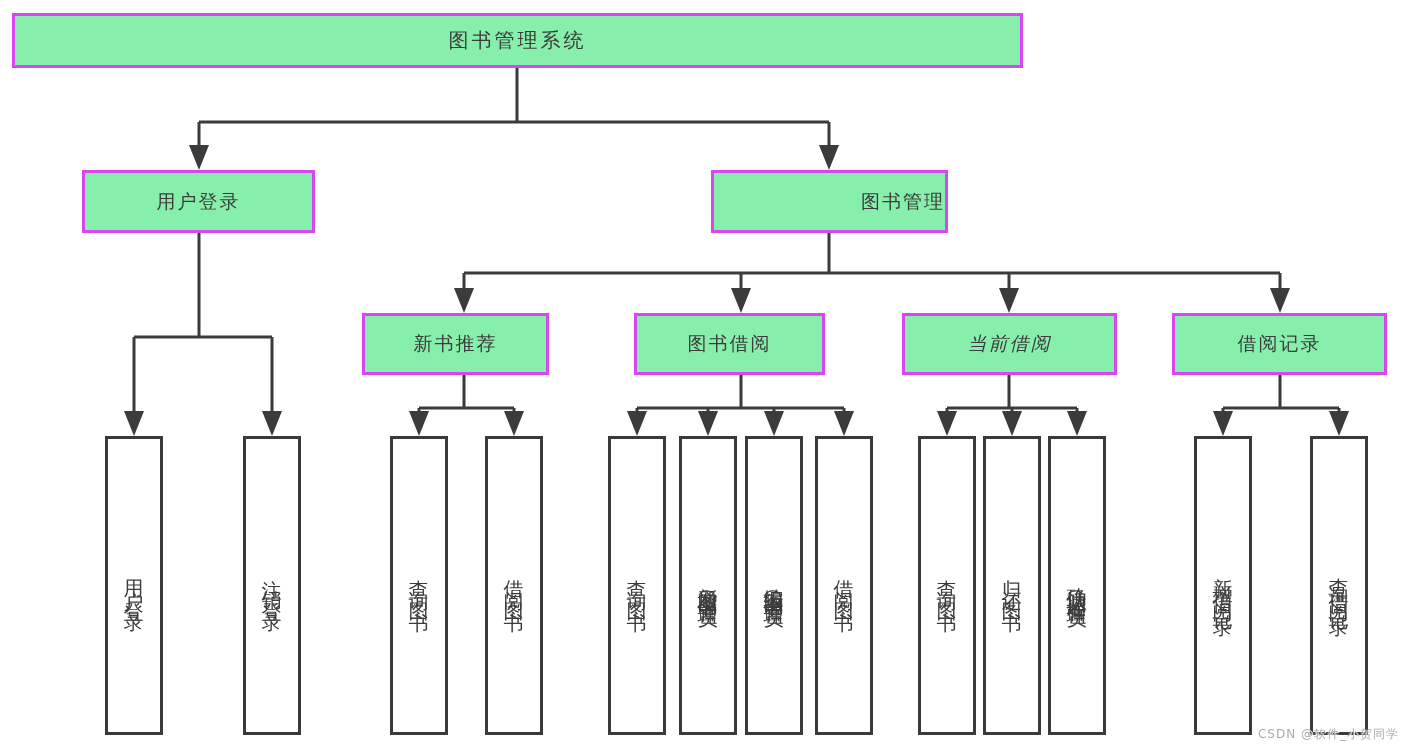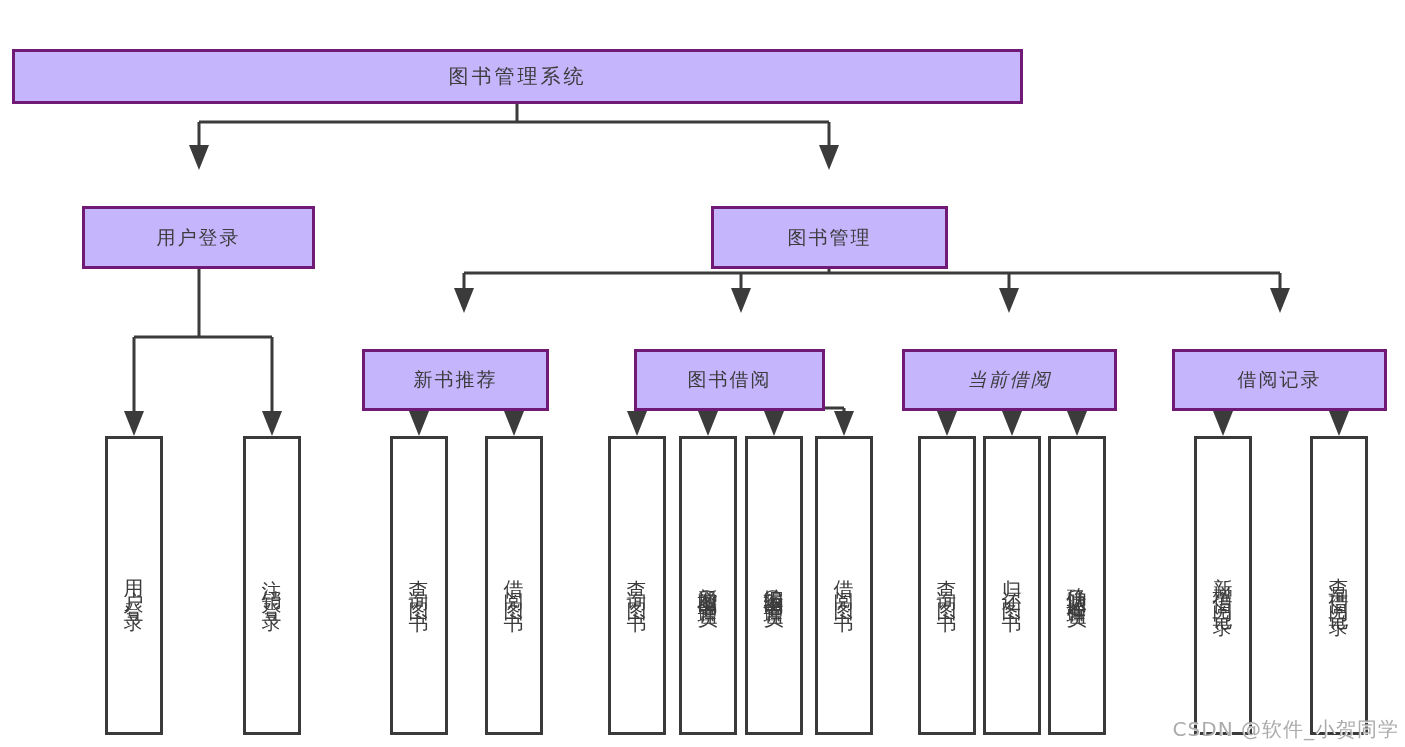--- a/index.html
+++ b/index.html
@@ -17,28 +17,27 @@
   }
   #connectors {
     position: absolute;
     left: 0; top: 0;
     width: 1405px; height: 747px;
     z-index: 1;
   }
   .node {
     position: absolute;
     box-sizing: border-box;
-    background: #c4b5fd;
-    border: 3px solid #701a75;
+    background: #86efac;
+    border: 3px solid #d946ef;
     display: flex;
     align-items: center;
     justify-content: center;
     z-index: 2;
     color: #3c3c3c;
-    margin-top: 36px;
   }
   .node.h-label {
     font-size: 19px;
     letter-spacing: 2px;
     white-space: nowrap;
   }
   .node.root-label {
     font-size: 20px;
     letter-spacing: 3px;
   }
@@ -64,21 +63,21 @@
     line-height: 1;
     white-space: nowrap;
   }
   .leaf .vtext.mid   { letter-spacing: 8px; }
   .leaf .vtext.tight { letter-spacing: 3px; }
   #watermark {
     position: absolute;
     right: 6px;
     bottom: 4px;
     z-index: 3;
-    font-size: 20px;
+    font-size: 12px;
     color: #ababab;
     letter-spacing: 1px;
     white-space: nowrap;
     text-shadow: 1px 1px 0 #ffffff;
   }
 </style>
 </head>
 <body>
 
 <div id="stage">
@@ -130,21 +129,21 @@
     </g>
   </svg>
 
   <div class="node h-label root-label" style="left:12px; top:13px; width:1011px; height:55px;">
     <span>图书管理系统</span>
   </div>
 
   <div class="node h-label" style="left:82px; top:170px; width:233px; height:63px;">
     <span>用户登录</span>
   </div>
-  <div class="node h-label" style="left:711px; top:170px; width:237px; height:63px;">
+  <div class="node h-label" style="left:711px; top:170px; width:237px; height:63px;justify-content:flex-end;">
     <span>图书管理</span>
   </div>
 
   <div class="node h-label" style="left:362px; top:313px; width:187px; height:62px;">
     <span>新书推荐</span>
   </div>
   <div class="node h-label" style="left:634px; top:313px; width:191px; height:62px;">
     <span>图书借阅</span>
   </div>
   <div class="node h-label" style="left:902px; top:313px; width:215px; height:62px;font-style:italic;">

